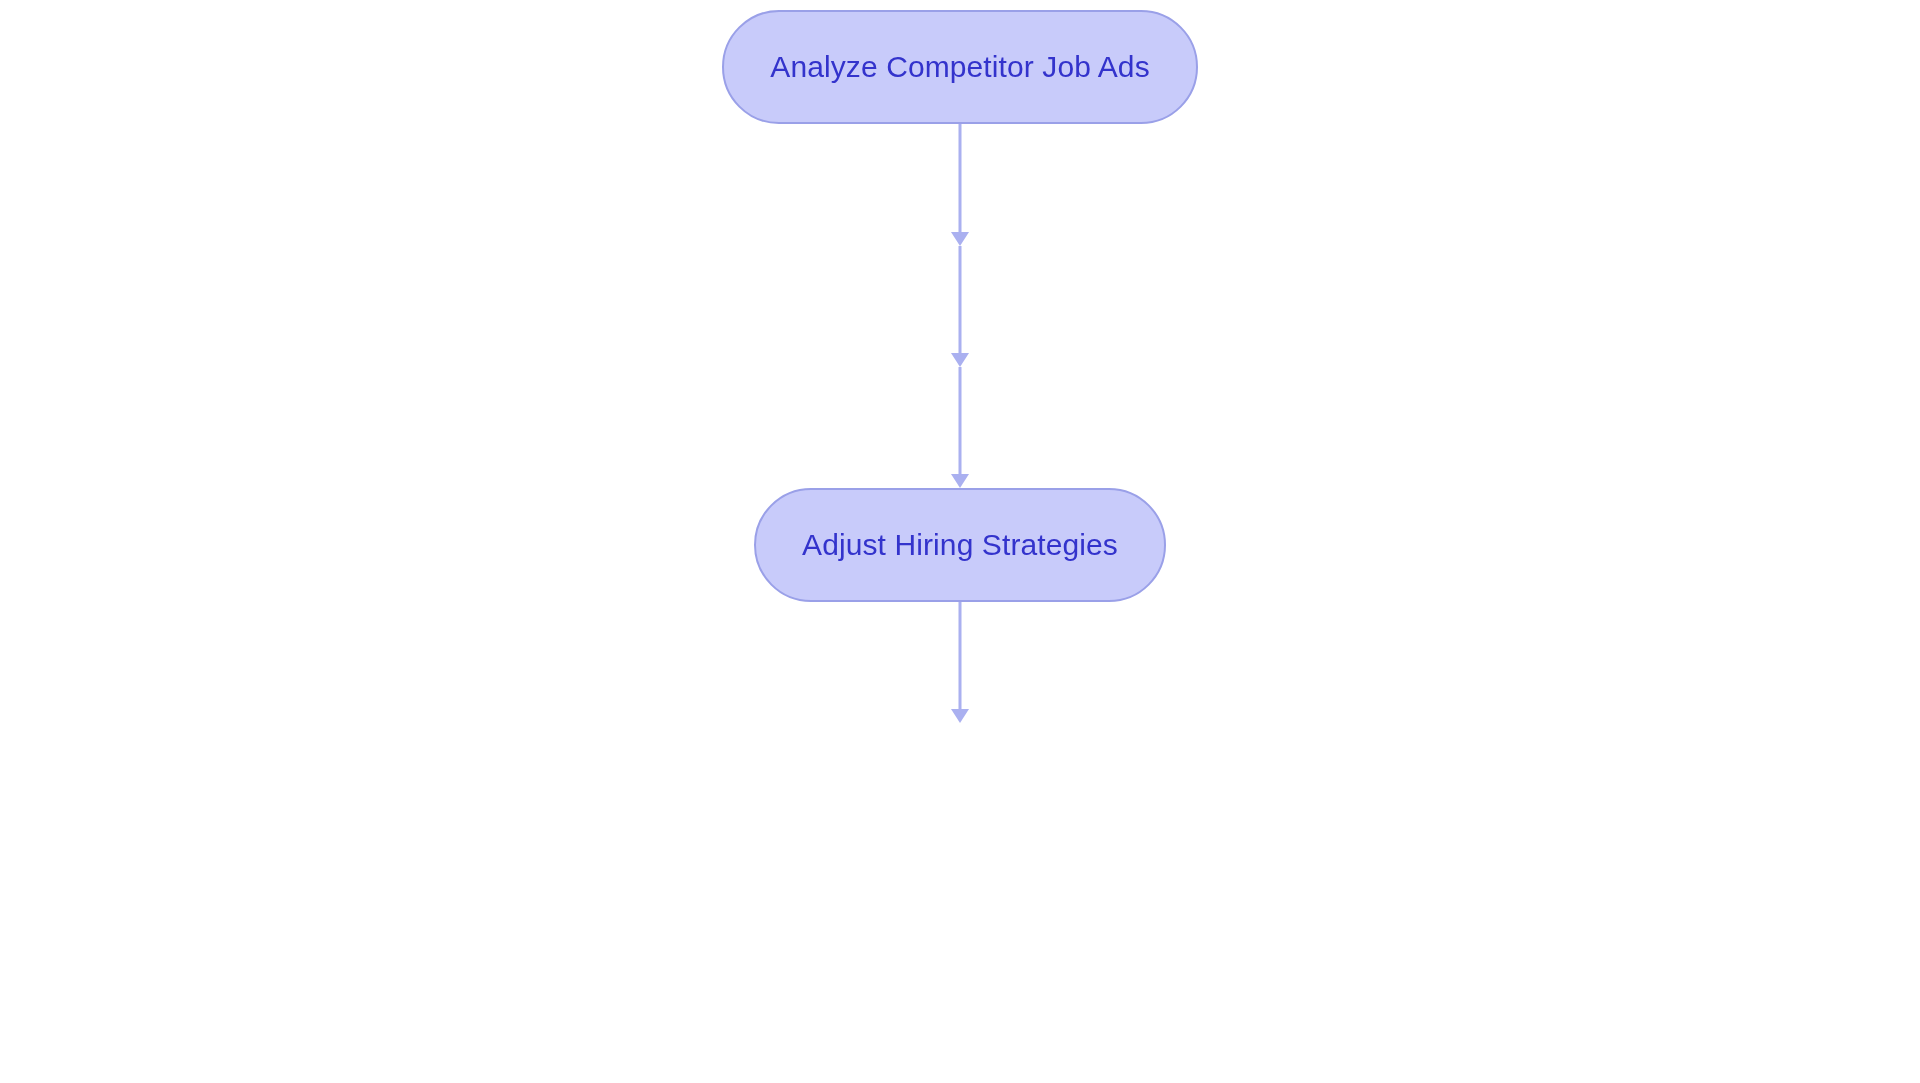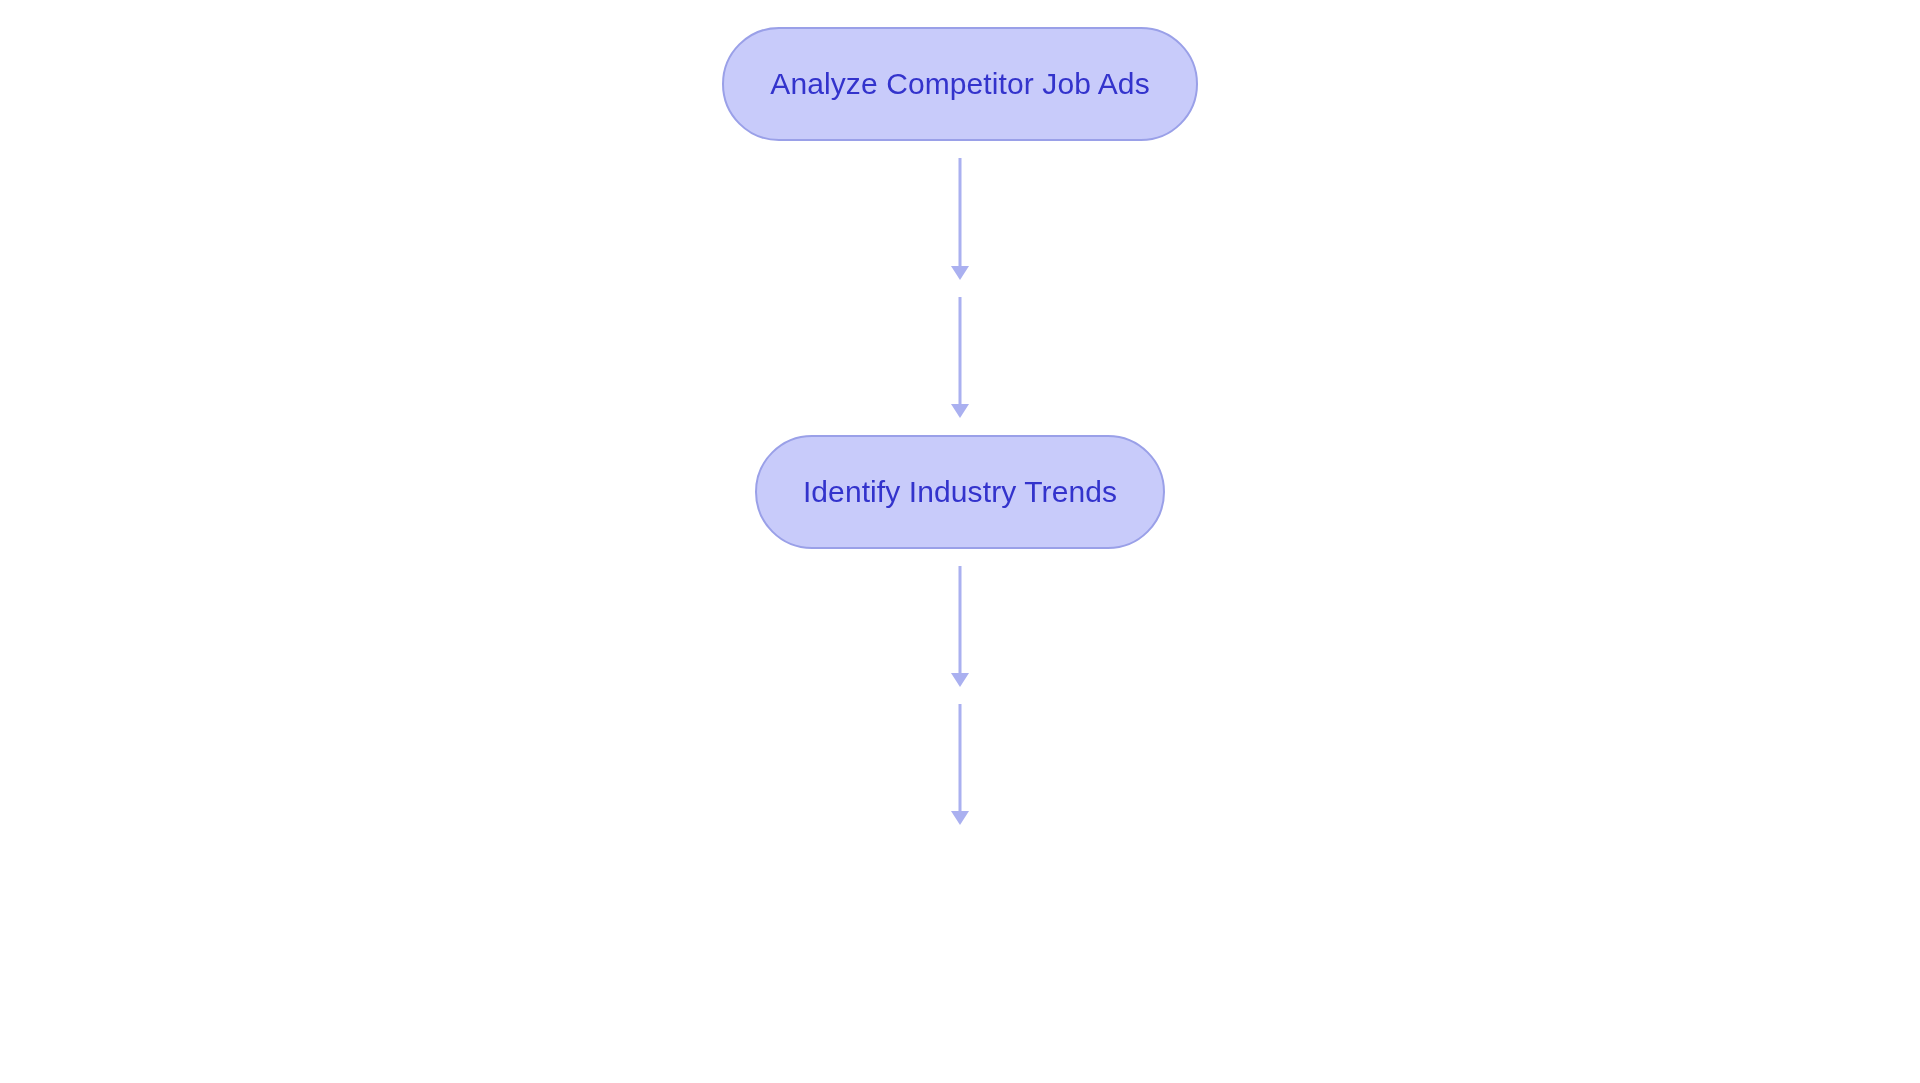--- a/index.html
+++ b/index.html
@@ -25,21 +25,20 @@
   .flow-column {
     position: absolute;
     left: 0;
     top: 0;
     width: 1920px;
     height: 1083px;
     display: flex;
     flex-direction: column;
     align-items: center;
     justify-content: flex-start;
-    gap: 17px;
   }
 
   
   .node {
     box-sizing: border-box;
     display: flex;
     align-items: center;
     justify-content: center;
     height: 114px;
     border: 2px solid #9AA0E8;
@@ -119,29 +118,29 @@
       <div class="conn-line"></div>
       <div class="conn-arrow"></div>
     </div>
 
 
     <div class="connector gap-2">
       <div class="conn-line"></div>
       <div class="conn-arrow"></div>
     </div>
 
-    <div class="node">
-      <span class="node-label">Identify Industry Trends</span>
-    </div>
 
     <div class="connector gap-3">
       <div class="conn-line"></div>
       <div class="conn-arrow"></div>
     </div>
 
+    <div class="node">
+      <span class="node-label">Adjust Hiring Strategies</span>
+    </div>
 
     <div class="connector gap-4">
       <div class="conn-line"></div>
       <div class="conn-arrow"></div>
     </div>
 
 
   </div>
 </div>
 

